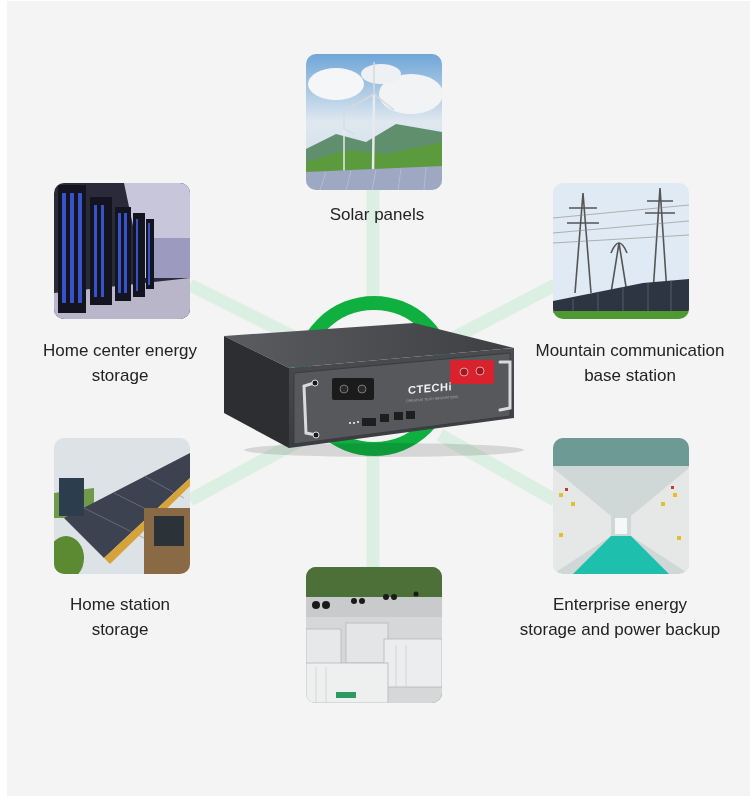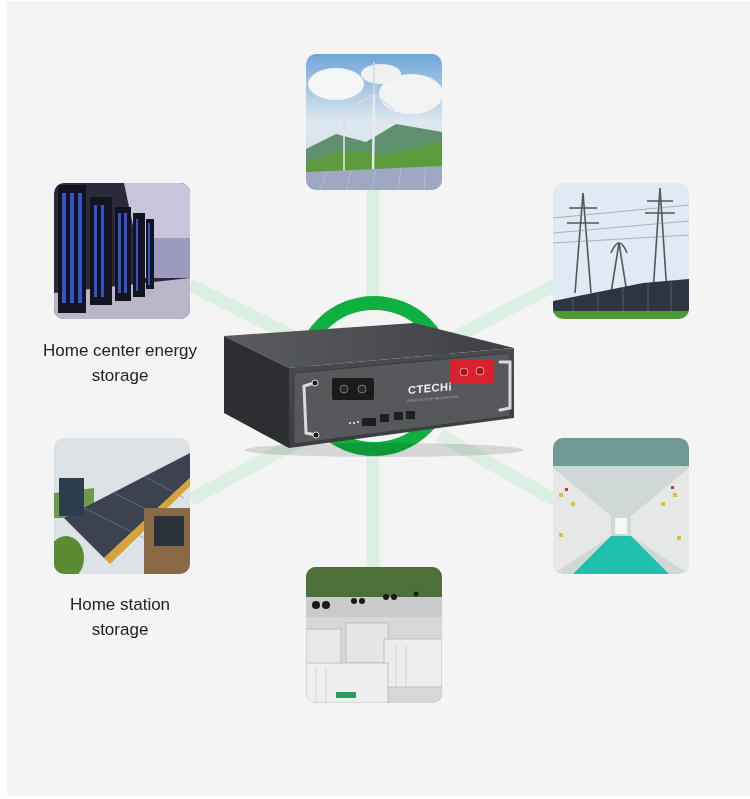--- a/index.html
+++ b/index.html
@@ -58,20 +58,21 @@
       <path d="M0 118 L136 112 L136 136 L0 136Z" fill="#9ea8c2"></path>
       <g stroke="#c2c9d9" stroke-width="0.6">
           <line x1="20" y1="118" x2="14" y2="136"></line>
           <line x1="45" y1="117" x2="40" y2="136"></line>
           <line x1="70" y1="116" x2="66" y2="136"></line>
           <line x1="95" y1="115" x2="92" y2="136"></line>
           <line x1="120" y1="113" x2="118" y2="136"></line>
         </g>
     </svg>
   </div>
+  <div class="label" style="left:277px; top:202px; width:200px;">Solar panels</div>
 
   <div class="card" style="left:54px; top:183px;">
     <svg viewBox="0 0 136 136">
       <rect width="136" height="136" fill="#2a2a3a"></rect>
       <path d="M70 0 L136 0 L136 95 L90 95 Z" fill="#c8c6da"></path>
       <rect x="95" y="55" width="41" height="40" fill="#9d9ac0"></rect>
       <path d="M0 110 L136 95 L136 136 L0 136Z" fill="#b8b6c8"></path>
       <g fill="#141420">
         <rect x="4" y="2" width="28" height="128"></rect>
           <rect x="36" y="14" width="22" height="108"></rect>
@@ -117,20 +118,22 @@
       <g stroke="#6b7587" stroke-width="0.6">
           <line x1="20" y1="116" x2="20" y2="130"></line>
           <line x1="45" y1="110" x2="45" y2="130"></line>
           <line x1="70" y1="104" x2="70" y2="130"></line>
           <line x1="95" y1="100" x2="95" y2="130"></line>
           <line x1="118" y1="97" x2="118" y2="130"></line>
         </g>
       <rect y="128" width="136" height="8" fill="#4f9a30"></rect>
     </svg>
   </div>
+  <div class="label" style="left:520px; top:338px; width:220px;">Mountain communication
+base station</div>
 
   <div class="card" style="left:54px; top:438px;">
     <svg viewBox="0 0 136 136">
       <rect width="136" height="136" fill="#dde2e6"></rect>
       <path d="M0 55 L40 50 L40 80 L0 80Z" fill="#6f9a4a"></path>
       <path d="M10 80 L136 15 L136 40 L50 120 Z" fill="#3c4250"></path>
       <g stroke="#7e8596" stroke-width="0.6">
           <line x1="30" y1="70" x2="90" y2="100"></line>
           <line x1="60" y1="55" x2="110" y2="80"></line>
           <line x1="90" y1="38" x2="130" y2="60"></line>
@@ -160,20 +163,22 @@
           <rect x="6" y="95" width="4" height="4"></rect>
           <rect x="124" y="98" width="4" height="4"></rect>
         </g>
       <g fill="#c83a30">
           <rect x="12" y="50" width="3" height="3"></rect>
           <rect x="118" y="48" width="3" height="3"></rect>
         </g>
       <rect x="62" y="80" width="12" height="16" fill="#f5f8f8"></rect>
     </svg>
   </div>
+  <div class="label" style="left:500px; top:592px; width:240px;">Enterprise energy
+storage and power backup</div>
 
   <div class="card" style="left:306px; top:567px;">
     <svg viewBox="0 0 136 136">
       <rect width="136" height="136" fill="#5f7f48"></rect>
       <rect y="0" width="136" height="30" fill="#4d7038"></rect>
       <rect x="0" y="30" width="136" height="20" fill="#c8cacc"></rect>
       <g fill="#1a1a1a">
           <circle cx="10" cy="38" r="4"></circle>
           <circle cx="20" cy="38" r="4"></circle>
           <circle cx="48" cy="34" r="3"></circle>

